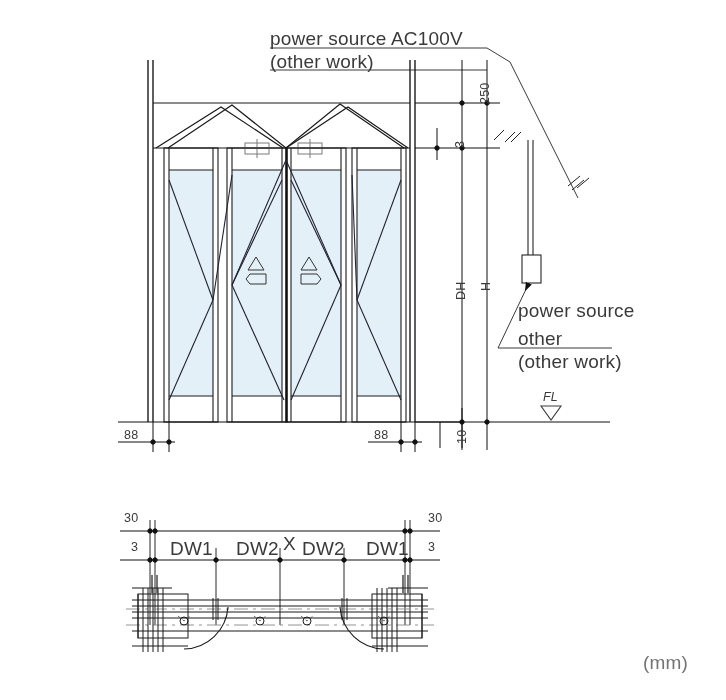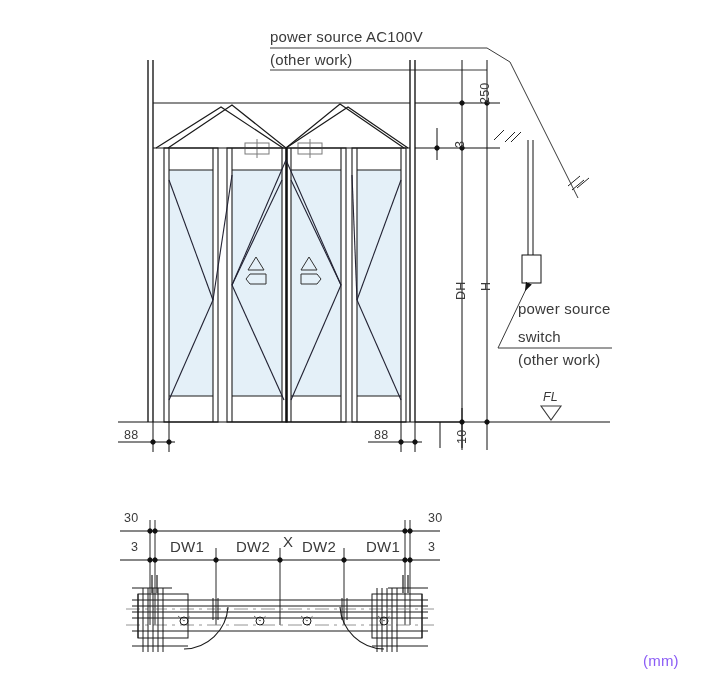--- a/index.html
+++ b/index.html
@@ -1,20 +1,20 @@
 <!DOCTYPE html>
 <html><head>
 <meta charset="utf-8">
 <style>
   html,body{margin:0;padding:0;background:#ffffff;}
   body{width:726px;height:700px;position:relative;overflow:hidden;
        font-family:"Liberation Sans","DejaVu Sans",sans-serif;color:#333;}
   #stage{position:absolute;left:0;top:0;width:726px;height:700px;}
   svg{position:absolute;left:0;top:0;}
-  .lbl{position:absolute;font-size:15px;color:#3a3a3a;white-space:nowrap;letter-spacing:.2px;}
+  .lbl{position:absolute;font-size:19px;color:#3a3a3a;white-space:nowrap;letter-spacing:.2px;}
   .lbl.sm{font-size:12.5px;}
   .rot{transform-origin:left top;}
 </style>
 </head>
 <body>
 
 <div id="stage">
 
 <svg width="726" height="700" viewBox="0 0 726 700">
   <defs>
@@ -302,30 +302,30 @@
 <div class="lbl sm rot" style="left:478px;top:104px;transform:rotate(-90deg);">250</div>
 <div class="lbl sm rot" style="left:453px;top:148px;transform:rotate(-90deg);">3</div>
 <div class="lbl sm rot" style="left:454px;top:300px;transform:rotate(-90deg);">DH</div>
 <div class="lbl sm rot" style="left:479px;top:291px;transform:rotate(-90deg);">H</div>
 <div class="lbl sm rot" style="left:455px;top:444px;transform:rotate(-90deg);">10</div>
 
 <div class="lbl sm" style="left:124px;top:428px;">88</div>
 <div class="lbl sm" style="left:374px;top:428px;">88</div>
 
 <div class="lbl" style="left:518px;top:300px;">power source</div>
-<div class="lbl" style="left:518px;top:328px;">switch</div>
+<div class="lbl" style="left:518px;top:328px;">other</div>
 <div class="lbl" style="left:518px;top:351px;">(other work)</div>
 
 <div class="lbl sm" style="left:543px;top:390px;font-style:italic;">FL</div>
 
 <div class="lbl sm" style="left:124px;top:511px;">30</div>
 <div class="lbl sm" style="left:428px;top:511px;">30</div>
 <div class="lbl sm" style="left:131px;top:540px;">3</div>
 <div class="lbl sm" style="left:428px;top:540px;">3</div>
 <div class="lbl" style="left:170px;top:538px;">DW1</div>
 <div class="lbl" style="left:236px;top:538px;">DW2</div>
 <div class="lbl" style="left:283px;top:533px;">X</div>
 <div class="lbl" style="left:302px;top:538px;">DW2</div>
 <div class="lbl" style="left:366px;top:538px;">DW1</div>
 
-<div class="lbl" style="left:643px;top:652px;color:#8b5cf6;">(mm)</div>
+<div class="lbl" style="left:643px;top:652px;color:#737373;">(mm)</div>
 
 </div>
 
 </body></html>

